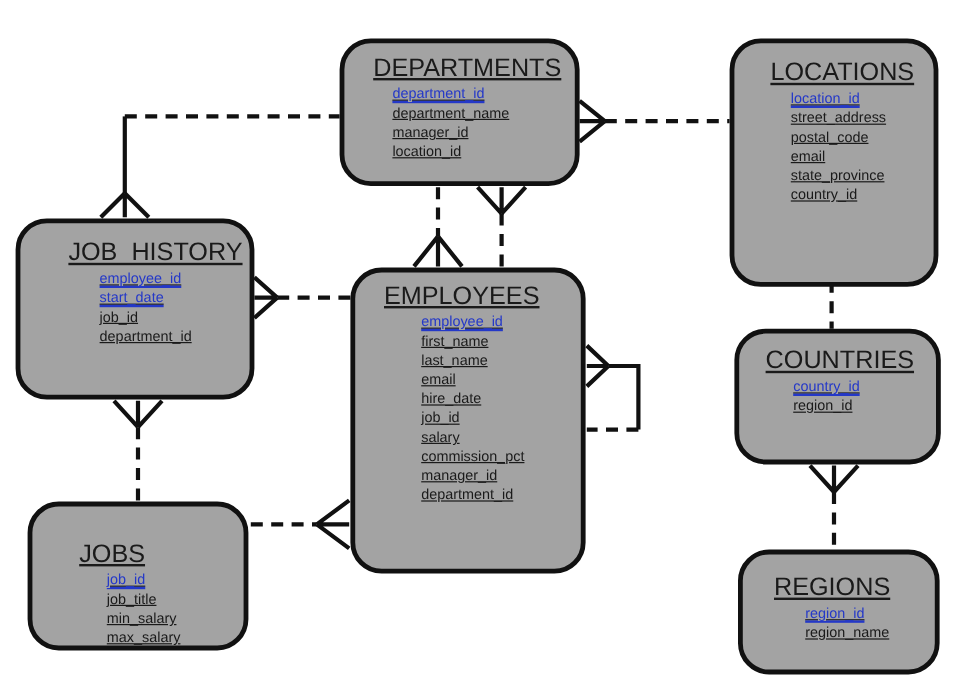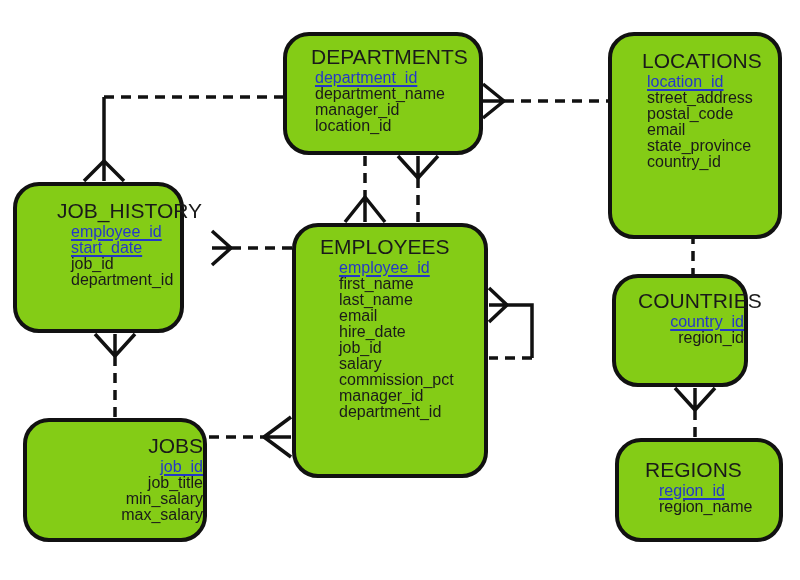--- a/index.html
+++ b/index.html
@@ -17,73 +17,74 @@
   }
   #wires {
     position: absolute;
     left: 0; top: 0;
     width: 800px; height: 580px;
     pointer-events: none;
   }
   .entity {
     position: absolute;
     box-sizing: border-box;
-    background: #84cc16;
+    background: #a3a3a3;
     border: 4px solid #111111;
     border-radius: 26px;
     color: #1a1a1a;
+    text-decoration: underline;
   }
   .entity-title {
     font-size: 21px;
     line-height: 23px;
     color: #1a1a1a;
     white-space: nowrap;
   }
   ul.fields {
     list-style: none;
-    margin: 2px 0 0 4px;
+    margin: 2px 0 0 16px;
     padding: 0;
-    font-size: 16px;
+    font-size: 12px;
     line-height: 16px;
     white-space: nowrap;
   }
   ul.fields li { padding: 0; }
   li.pk {
     color: #2438c8;
     text-decoration: underline;
     text-underline-offset: 2px;
     text-decoration-thickness: 1.5px;
   }
 
   
   #e-departments { left:283px; top:32px;  width:200px; height:123px; padding:9px  0 0 0; }
   #e-departments .entity-title { padding-left:24px; }
   #e-departments ul.fields     { padding-left:24px; }
 
   #e-locations   { left:608px; top:32px;  width:174px; height:207px; padding:13px 0 0 0; }
   #e-locations .entity-title { padding-left:30px; }
   #e-locations ul.fields     { padding-left:31px; }
 
-  #e-job-history { left:13px;  top:182px; width:171px; height:151px; padding:13px 0 0 0; }
+  #e-job-history { left:13px;  top:182px; width:199px; height:151px; padding:13px 0 0 0; }
   #e-job-history .entity-title { padding-left:40px; }
   #e-job-history ul.fields     { padding-left:50px; }
 
   #e-employees   { left:292px; top:223px; width:196px; height:255px; padding:8px  0 0 0; }
   #e-employees .entity-title { padding-left:24px; }
   #e-employees ul.fields     { padding-left:39px; }
 
-  #e-countries   { left:612px; top:274px; width:136px; height:113px; padding:11px 0 0 0;text-align:right; }
+  #e-countries   { left:612px; top:274px; width:172px; height:113px; padding:11px 16px 0 0; }
   #e-countries .entity-title { padding-left:22px; }
   #e-countries ul.fields     { padding-left:29px; }
 
-  #e-jobs        { left:23px;  top:418px; width:184px; height:124px; padding:12px 0 0 0;text-align:right; }
+  #e-jobs        { left:23px;  top:418px; width:184px; height:124px; padding:28px 0 0 0; }
   #e-jobs .entity-title { padding-left:39px; }
   #e-jobs ul.fields     { padding-left:46px; }
 
-  #e-regions     { left:615px; top:438px; width:168px; height:104px; padding:16px 0 0 0; }
+  #e-regions     { left:615px; top:458px; width:168px; height:104px; padding:16px 0 0 0; }
   #e-regions .entity-title { padding-left:26px; }
   #e-regions ul.fields     { padding-left:36px; }
 
   .wire  { stroke:#111111; stroke-width:3.5; fill:none; }
   .dash  { stroke-dasharray:10 7; }
 </style>
 </head>
 <body>
 
 <div id="stage">

